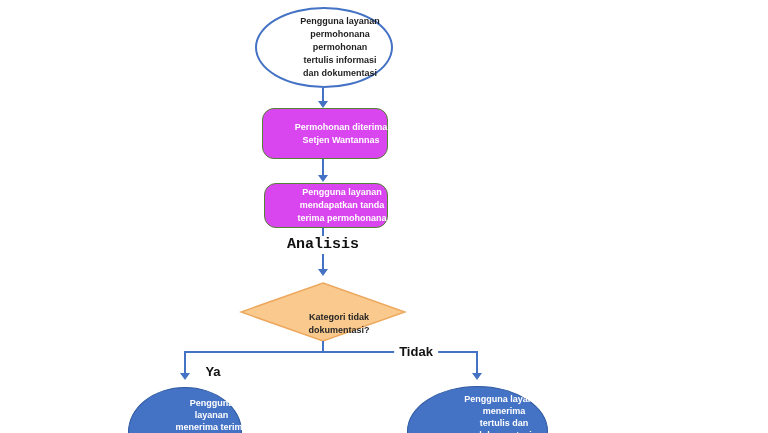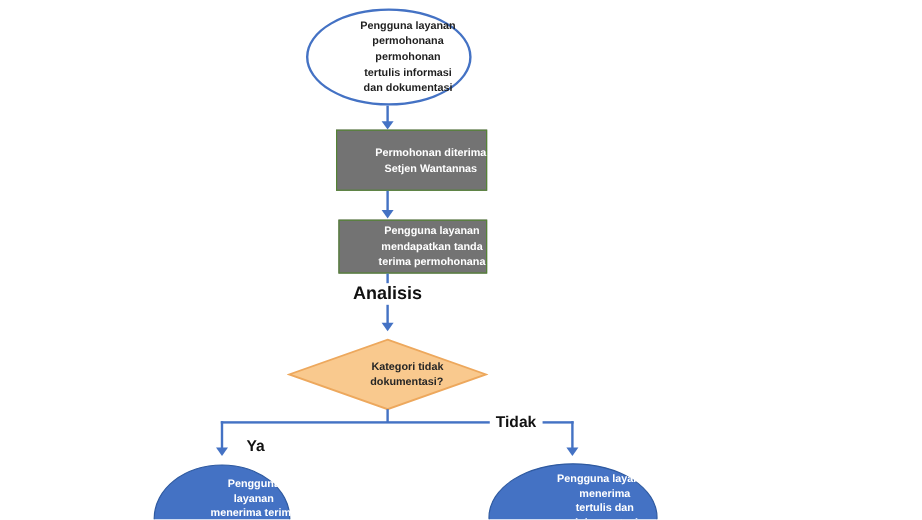--- a/index.html
+++ b/index.html
@@ -8,47 +8,47 @@
     overflow:hidden;font-family:"Liberation Sans",sans-serif;
   }
   .node{position:absolute;display:flex;flex-direction:column;align-items:center;justify-content:center;
     text-align:center;font-weight:bold;box-sizing:border-box;}
   .line{font-size:9px;line-height:13px;white-space:nowrap;padding-left:32px;}
   .start-ellipse{
     left:255px;top:7px;width:138px;height:81px;border:2px solid #4472C4;border-radius:50%;
     background:#ffffff;color:#1f1f1f;
   }
   .process{
-    background:#737373;border:1.5px solid #548235;border-radius:0;color:#ffffff;margin-left:18px;
+    background:#d946ef;border:1.5px solid #548235;border-radius:12px;color:#ffffff;
   }
   .process .line{line-height:13px;}
   #process1{left:262px;top:108px;width:126px;height:51px;}
   #process2{left:264px;top:183px;width:124px;height:45px;}
   .terminal{
     background:#4472C4;border:1.5px solid #2F5AA0;border-radius:50%;color:#ffffff;
     justify-content:flex-start;
   }
   .terminal .line{line-height:12px;margin-left:21px;}
   #end-yes{left:128px;top:387px;width:114px;height:90px;padding-top:9px;}
   #end-no{left:407px;top:386px;width:141px;height:90px;padding-top:6px;}
   .vline{position:absolute;width:2px;background:#4472C4;}
   .hline{position:absolute;height:2px;background:#4472C4;}
   .arrow-down{position:absolute;width:0;height:0;
     border-left:5px solid transparent;border-right:5px solid transparent;border-top:7px solid #4472C4;}
   .edge-label{
     position:absolute;transform:translateX(-50%);background:#ffffff;color:#111111;
     font-weight:bold;font-size:13px;line-height:16px;padding:0 5px;white-space:nowrap;
   }
-  #analysis-label{top:236px;left:323px;font-size:15px;line-height:18px;}
+  #analysis-label{top:236px;left:323px;font-size:15px;line-height:18px;font-family:Liberation Mono, monospace;}
   #label-ya{top:344px;left:213px;margin-top:20px;}
-  #label-tidak{top:344px;left:430px;}
+  #label-tidak{top:344px;left:416px;}
   #decision-svg{position:absolute;left:239px;top:281px;}
   #decision-text{
-    position:absolute;left:323px;top:312px;transform:translate(-50%,-50%);
-    text-align:right;font-weight:bold;font-size:9px;line-height:12px;color:#262626;white-space:nowrap;
+    position:absolute;left:323px;top:324px;transform:translate(-50%,-50%);
+    text-align:center;font-weight:bold;font-size:9px;line-height:12px;color:#262626;white-space:nowrap;
   }
 </style>
 </head>
 <body>
 
 <div id="canvas">
 
   <div class="node start-ellipse">
     <div class="line">Pengguna layanan</div>
     <div class="line">permohonana</div>

